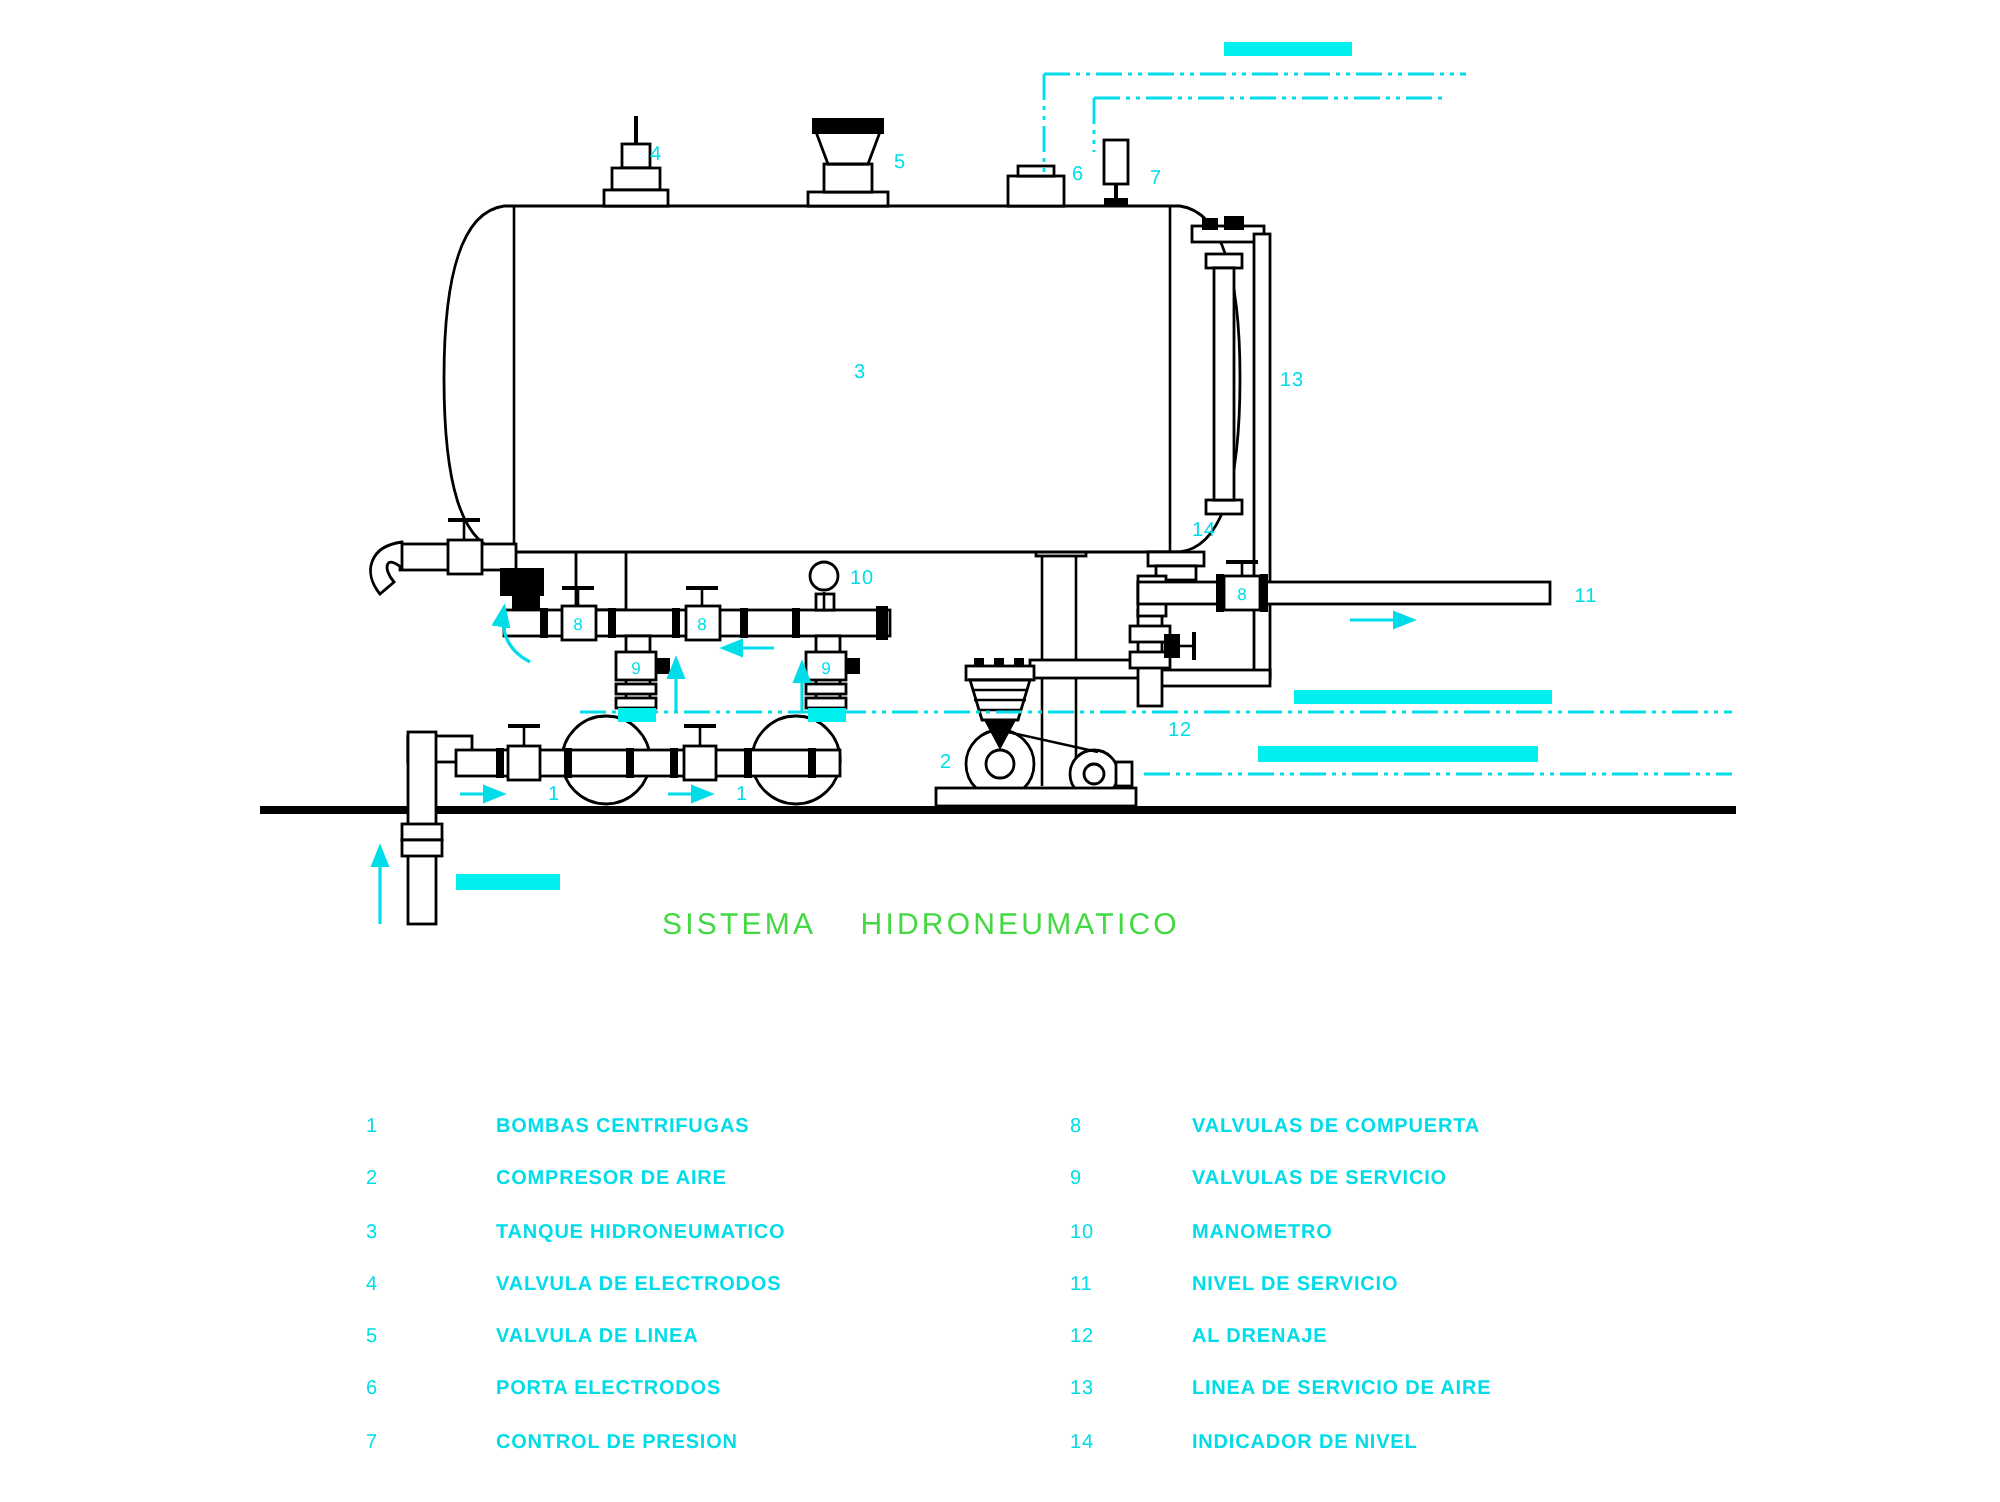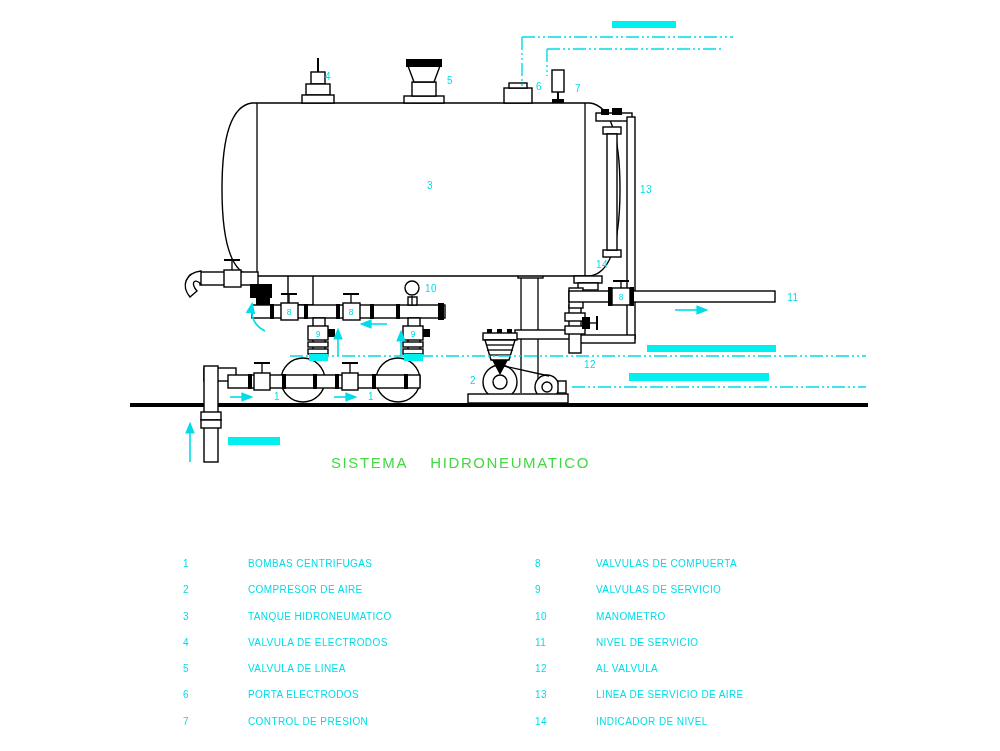--- a/index.html
+++ b/index.html
@@ -17,21 +17,21 @@
   .cyflag{fill:#00efef;stroke:none;}
   text.cyt{fill:#00dde8;font-size:10px;font-family:"Liberation Sans",sans-serif;
            text-anchor:middle;letter-spacing:.5px;}
   text.cyts{fill:#00dde8;font-size:8.5px;font-family:"Liberation Sans",sans-serif;text-anchor:middle;}
   
   #title{position:absolute;left:331px;top:430px;color:#44d944;font-size:15px;
          letter-spacing:1.6px;white-space:pre;margin-top:24px;}
   
   .lrow{position:absolute;height:14px;color:#00dde8;font-size:10px;letter-spacing:.4px;white-space:nowrap;}
   .lrow .ln-num{position:absolute;left:0;top:0;}
-  .lrow .ln-lab{position:absolute;top:0;}
+  .lrow .ln-lab{position:absolute;top:0;font-weight:bold;}
   .col-left .ln-lab{left:65px;}
   .col-right .ln-lab{left:61px;}
 </style>
 </head>
 <body>
 
 <div id="stage">
 
 <svg id="draw" width="1000" height="751" viewBox="0 0 1000 751">
   <defs>
@@ -307,21 +307,21 @@
   <div class="lrow col-right" style="left:535px;top:611px;">
     <span class="ln-num">10</span>
         <span class="ln-lab">MANOMETRO</span>
       </div>
   <div class="lrow col-right" style="left:535px;top:637px;">
     <span class="ln-num">11</span>
         <span class="ln-lab">NIVEL DE SERVICIO</span>
       </div>
   <div class="lrow col-right" style="left:535px;top:663px;">
     <span class="ln-num">12</span>
-        <span class="ln-lab">AL VALVULA</span>
+        <span class="ln-lab">AL DRENAJE</span>
       </div>
   <div class="lrow col-right" style="left:535px;top:689px;">
     <span class="ln-num">13</span>
         <span class="ln-lab">LINEA DE SERVICIO DE AIRE</span>
       </div>
   <div class="lrow col-right" style="left:535px;top:716px;">
     <span class="ln-num">14</span>
         <span class="ln-lab">INDICADOR DE NIVEL</span>
       </div>
 </div>

